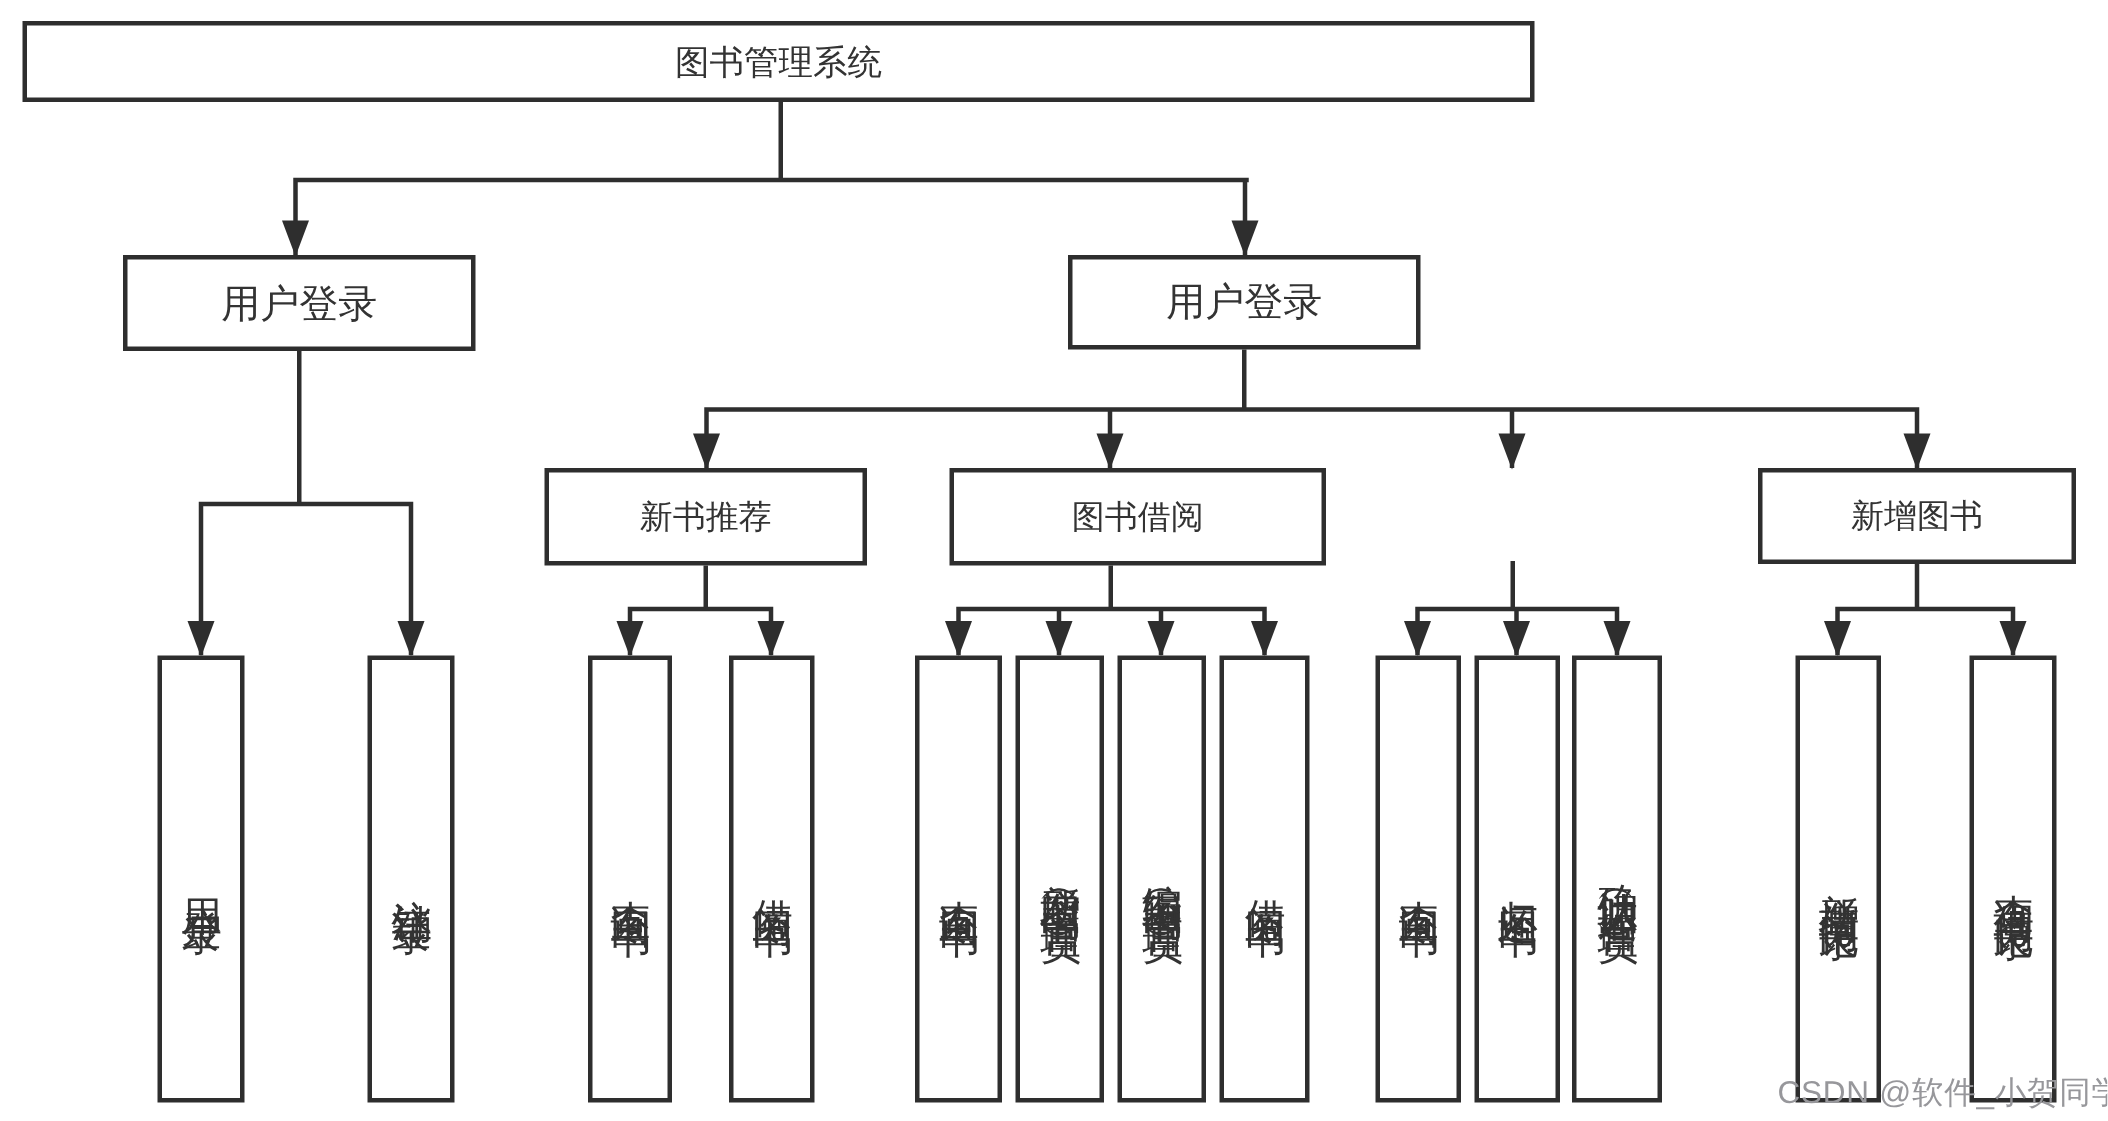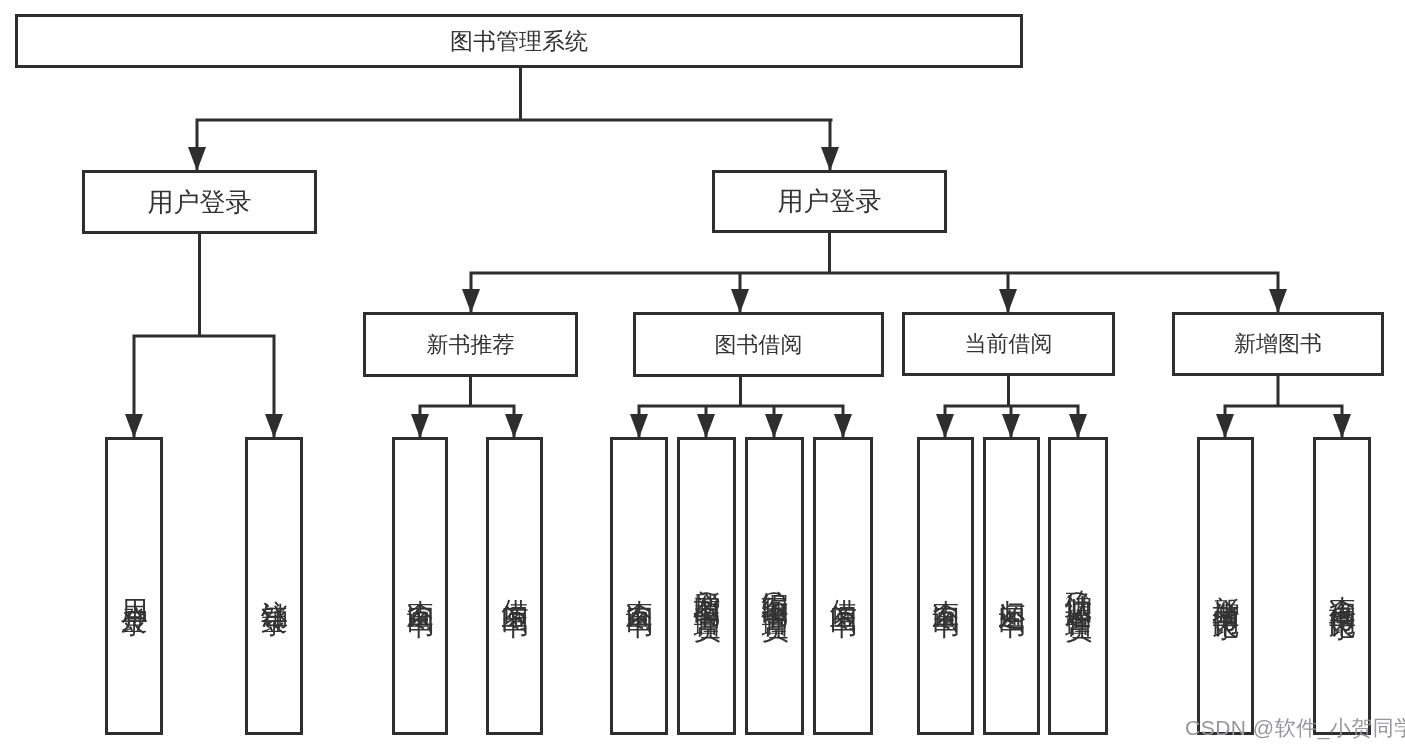--- a/index.html
+++ b/index.html
@@ -107,23 +107,20 @@
   <div class="box lvl2" style="left:712px;top:170px;width:235px;height:63px">
     <span>用户登录</span>
   </div>
 
   <div class="box lvl3" style="left:363px;top:312px;width:215px;height:65px">
     <span>新书推荐</span>
   </div>
   <div class="box lvl3" style="left:633px;top:312px;width:251px;height:65px">
     <span>图书借阅</span>
   </div>
-  <div class="box lvl3" style="left:902px;top:312px;width:213px;height:64px">
-    <span>当前借阅</span>
-  </div>
   <div class="box lvl3" style="left:1172px;top:312px;width:212px;height:64px">
     <span>新增图书</span>
   </div>
 
   <div class="box leaf" style="left:105px;width:58px">
     <span class="vtext">用户登录</span>
   </div>
   <div class="box leaf" style="left:245px;width:58px">
     <span class="vtext">注销登录</span>
   </div>

